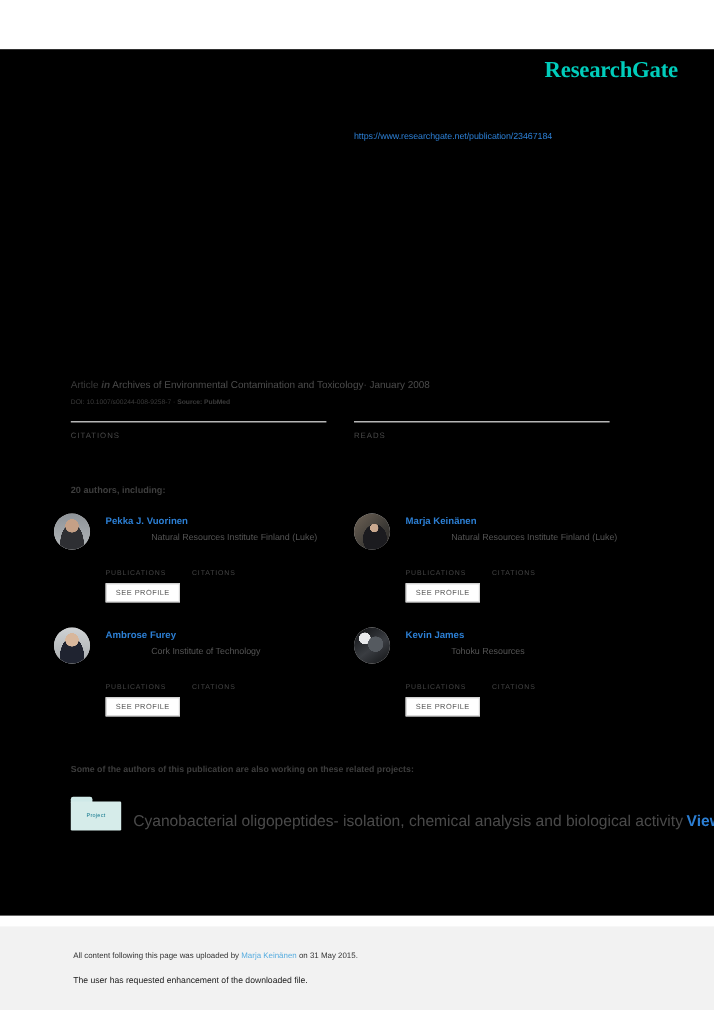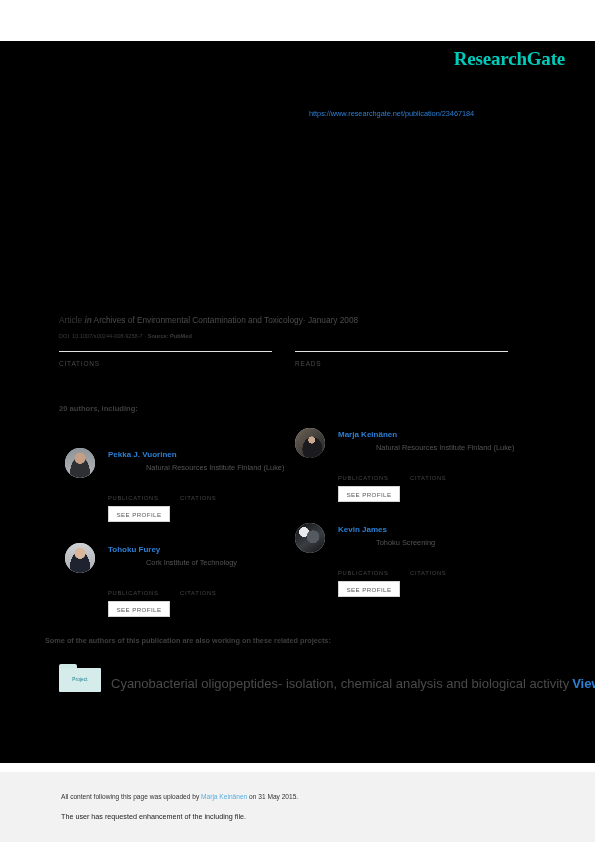--- a/index.html
+++ b/index.html
@@ -46,21 +46,21 @@
     top: 7px;
     font-family: "Liberation Serif", serif;
     font-size: 19px;
     font-weight: bold;
     color: #00ccbb;
     letter-spacing: -0.2px;
     white-space: nowrap;
   }
   .rg-url {
     position: absolute;
-    left: 309px;
+    left: 295px;
     top: 68px;
     font-size: 7.4px;
     color: #2c7fd4;
     white-space: nowrap;
     letter-spacing: -0.05px;
   }
 
   
   .invisible-text {
     position: absolute;
@@ -145,21 +145,21 @@
     top: 363px;
     font-size: 7.6px;
     font-weight: bold;
     color: #3e3e3e;
   }
   .author-card {
     position: absolute;
     width: 230px;
     height: 88px;
   }
-  .author-card.col-l { left: 65px; margin-top: 20px; }
+  .author-card.col-l { left: 45px; }
   .author-card.col-r { left: 295px; }
   .author-card.row-1 { top: 383px; }
   .author-card.row-2 { top: 478px; }
 
   .avatar {
     position: absolute;
     left: 0;
     top: 4px;
     width: 30px;
     height: 30px;
@@ -247,21 +247,21 @@
     color: #5a5a5a;
     background: #ffffff;
     border: 1px solid #d4d4d4;
     box-sizing: border-box;
     cursor: pointer;
   }
 
   
   .projects-heading {
     position: absolute;
-    left: 45px;
+    left: 59px;
     top: 595px;
     font-size: 7.3px;
     font-weight: bold;
     color: #3e3e3e;
   }
   .project-row {
     position: absolute;
     left: 59px;
     top: 623px;
     width: 476px;
@@ -401,34 +401,34 @@
       <div class="author-stats">
         <span class="stat"><span class="num">72</span><span>PUBLICATIONS</span></span><span class="stat"><span class="num">893</span><span>CITATIONS</span></span>
       </div>
       <div class="see-profile">SEE PROFILE</div>
     </div>
 
     <div class="author-card col-l row-2">
       <div class="avatar av-furey">
           <div class="face"></div>
         </div>
-      <div class="author-name">Tohoku Furey</div>
+      <div class="author-name">Ambrose Furey</div>
       <div class="author-affil">Cork Institute of Technology</div>
       <div class="author-stats">
         <span class="stat"><span class="num">214</span><span>PUBLICATIONS</span></span><span class="stat"><span class="num">5,612</span><span>CITATIONS</span></span>
       </div>
       <div class="see-profile">SEE PROFILE</div>
     </div>
 
     <div class="author-card col-r row-2">
       <div class="avatar av-james">
           <div class="face"></div>
         </div>
       <div class="author-name">Kevin James</div>
-      <div class="author-affil">Tohoku Screening</div>
+      <div class="author-affil">Tohoku Resources</div>
       <div class="author-stats">
         <span class="stat"><span class="num">310</span><span>PUBLICATIONS</span></span><span class="stat"><span class="num">8,974</span><span>CITATIONS</span></span>
       </div>
       <div class="see-profile">SEE PROFILE</div>
     </div>
 
     <div class="projects-heading">Some of the authors of this publication are also working on these related projects:</div>
 
     <div class="project-row">
       <div class="project-icon">
@@ -443,15 +443,15 @@
 
   </div>
 
   <div class="footer-region"></div>
 
   <div class="footer-line-1">
     <span>All content following this page was uploaded by</span>
     <span class="uploader">Marja Keinänen</span>
     <span>on 31 May 2015.</span>
   </div>
-  <div class="footer-line-2">The user has requested enhancement of the including file.</div>
+  <div class="footer-line-2">The user has requested enhancement of the downloaded file.</div>
 
 </div>
 
 </body></html>

